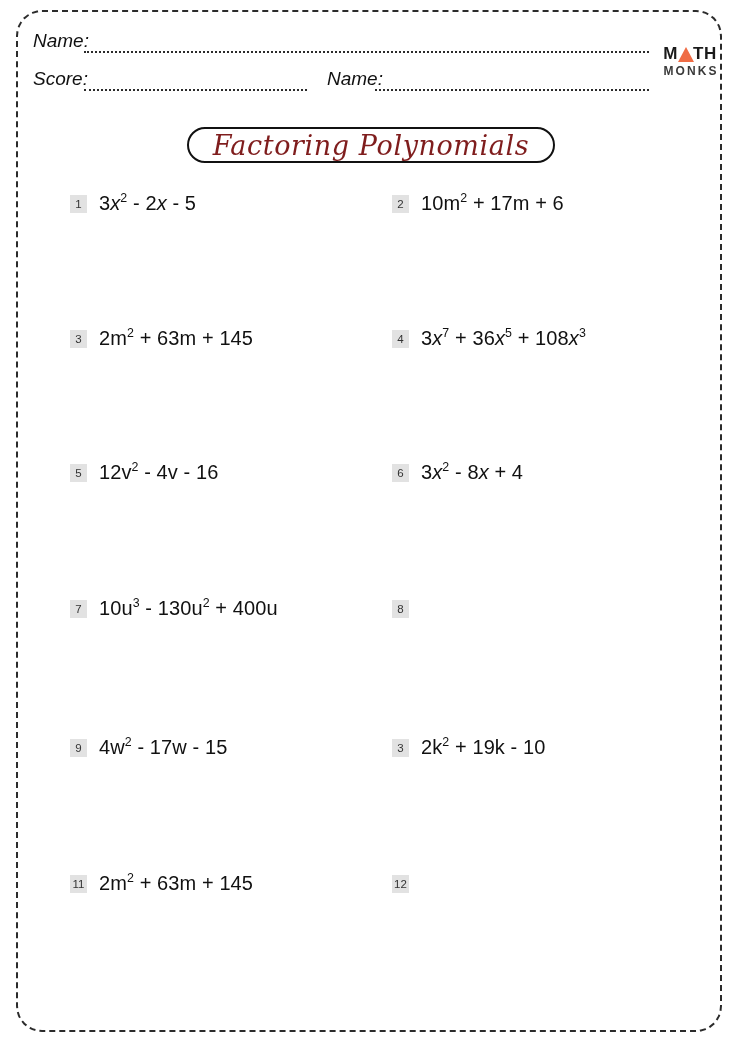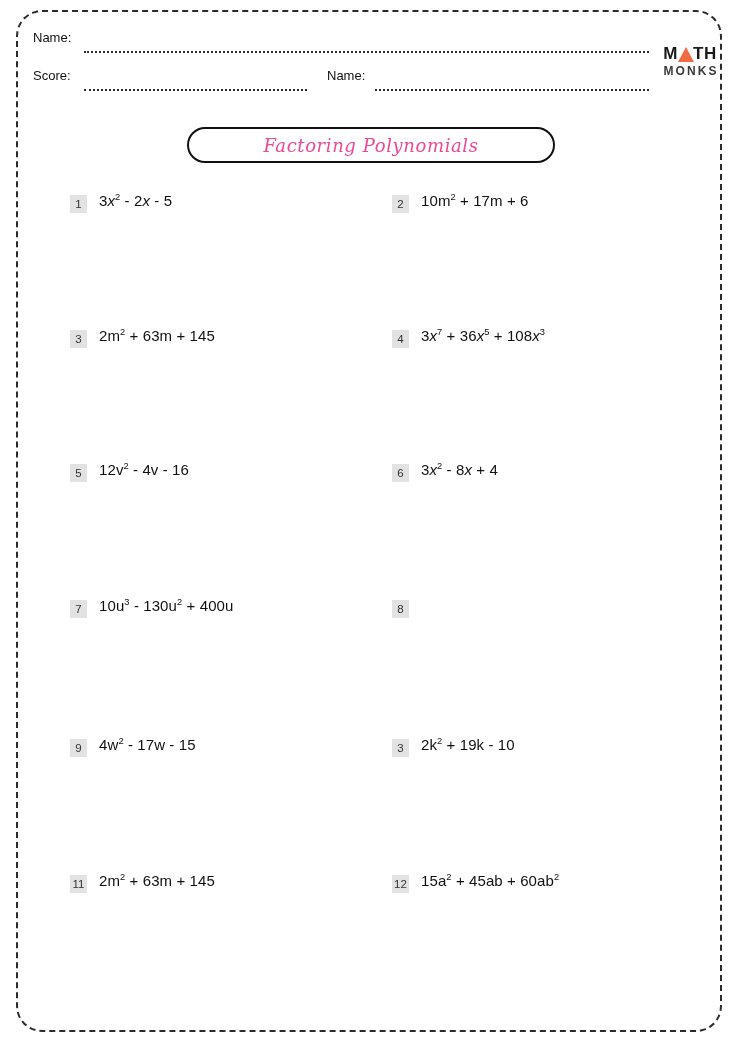--- a/index.html
+++ b/index.html
@@ -32,23 +32,24 @@
   #header {
     position: absolute;
     left: 0;
     top: 0;
     width: 742px;
     height: 110px;
   }
 
   .field-label {
     position: absolute;
-    font-size: 13px;
+    font-size: 19px;
     color: #111111;
     white-space: nowrap;
+    font-style: italic;
   }
   #name-label { left: 33px; top: 30px; }
   #date-label { left: 33px; top: 68px; }
   #score-label { left: 327px; top: 68px; }
 
   .dotted-rule {
     position: absolute;
     border-bottom: 2px dotted #2b2b2b;
     height: 0;
   }
@@ -104,23 +105,23 @@
     border-radius: 20px;
     box-sizing: border-box;
     display: flex;
     align-items: center;
     justify-content: center;
     background: #ffffff;
   }
   #title-text {
     font-family: "DejaVu Serif", "Liberation Serif", serif;
     font-style: italic;
-    font-size: 18px;
+    font-size: 27px;
     letter-spacing: 0.6px;
-    color: #ec4899;
+    color: #7f1d1d;
     white-space: nowrap;
   }
 
   
   #problems {
     position: absolute;
     left: 0;
     top: 0;
     width: 742px;
     height: 1050px;
@@ -142,21 +143,21 @@
     background: #e2e2e2;
     color: #333333;
     font-size: 11.5px;
     text-align: center;
     padding: 0 2px;
     box-sizing: border-box;
     margin-top: 3px;
   }
   .problem-expression {
     margin-left: 12px;
-    font-size: 15px;
+    font-size: 20px;
     color: #111111;
     letter-spacing: 0.1px;
   }
   .problem-expression .var-italic {
     font-style: italic;
   }
   .problem-expression sup {
     font-size: 0.62em;
     vertical-align: super;
     line-height: 0;
@@ -232,15 +233,14 @@
     <div class="problem col-right" style="top: 736px;">
       <span class="problem-number">3</span>
       <span class="problem-expression">2k<sup>2</sup> + 19k - 10</span>
     </div>
     <div class="problem col-left" style="top: 872px;">
       <span class="problem-number">11</span>
       <span class="problem-expression">2m<sup>2</sup> + 63m + 145</span>
     </div>
     <div class="problem col-right" style="top: 872px;">
       <span class="problem-number">12</span>
-      <span class="problem-expression">15a<sup>2</sup> + 45ab + 60ab<sup>2</sup></span>
     </div>
   </div>
 
 </body></html>

